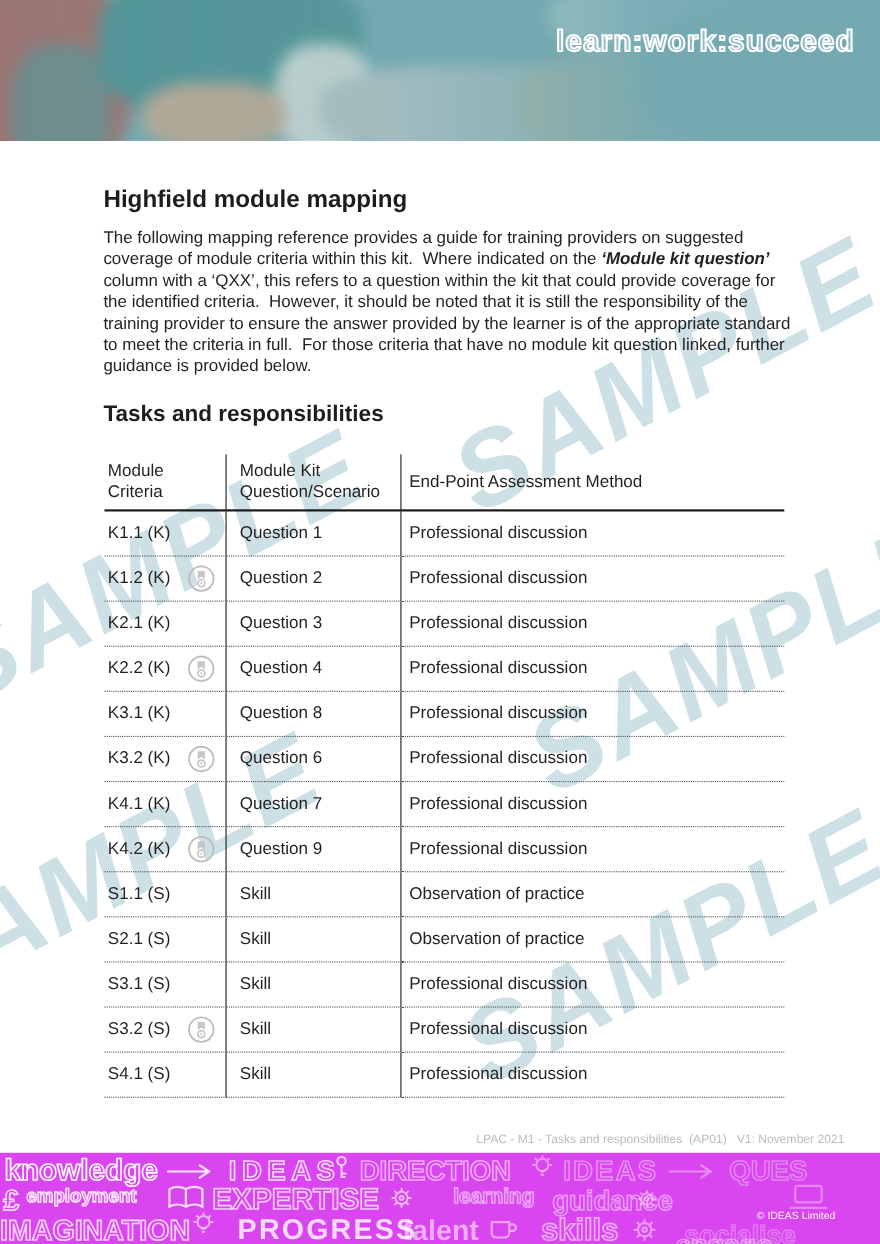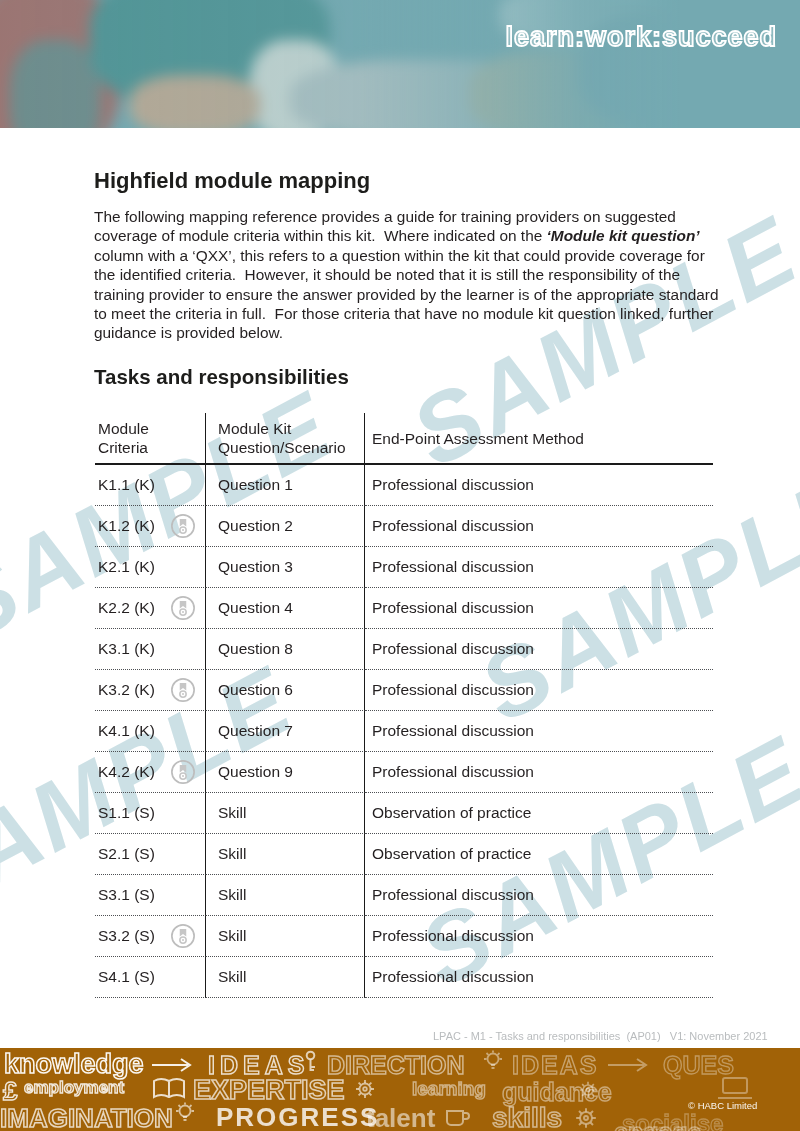--- a/index.html
+++ b/index.html
@@ -49,21 +49,21 @@
   .td{height:40px;display:flex;align-items:center;border-bottom:1px dotted #4d4f53;}
   .b-r{border-right:1.6px solid #1a1a1a;}
   .c1{padding-left:3px;gap:15px;}
   .c2{padding-left:12px;}
   .c3{padding-left:7px;}
   .medal{display:inline-flex;line-height:0;}
   
   .page-number{position:absolute;left:388px;top:1025px;font-size:14.5px;color:#1d1d1b;margin-top:30px;}
   .doc-ref{position:absolute;left:433px;top:1030px;font-size:11px;color:#b9bcbe;white-space:pre;}
   
-  .banner{position:absolute;left:0;top:1048px;width:800px;height:83px;background:#a16207;overflow:hidden;z-index:2;}
+  .banner{position:absolute;left:0;top:1048px;width:800px;height:83px;background:#d946ef;overflow:hidden;z-index:2;}
   .bw{position:absolute;font-weight:bold;white-space:nowrap;color:transparent;}
   .bw.fill{-webkit-text-stroke:0;}
   .bicon{position:absolute;line-height:0;}
   .copyright{position:absolute;left:688px;top:52px;font-size:9.5px;font-weight:normal;color:rgba(255,255,255,0.95);}
 </style>
 </head>
 <body>
 
 <div class="page">
 
@@ -346,16 +346,16 @@
     <span class="bicon" style="left:444px;top:59px;color:rgba(255,255,255,.5);"><svg width="28" height="20" viewBox="0 0 28 20" fill="none" stroke="currentColor" stroke-width="2">
           <path d="M3 4 H19 V14 a4 4 0 0 1 -4 4 H7 a4 4 0 0 1 -4 -4 Z M19 6 h3 a3 3 0 0 1 0 6 h-3"></path>
         </svg></span>
     <span class="bw" style="left:492px;top:54px;font-size:28px;-webkit-text-stroke:1.5px rgba(255,255,255,.55);">skills</span>
     <span class="bicon" style="left:574px;top:58px;color:rgba(255,255,255,.45);"><svg width="24" height="24" viewBox="0 0 22 22" fill="none" stroke="currentColor" stroke-width="1.8">
           <circle cx="11" cy="11" r="5.5"></circle>
           <circle cx="11" cy="11" r="1.8"></circle>
           <path d="M11 2 v3 M11 17 v3 M2 11 h3 M17 11 h3 M4.6 4.6 l2.1 2.1 M15.3 15.3 l2.1 2.1 M17.4 4.6 l-2.1 2.1 M6.7 15.3 l-2.1 2.1"></path>
         </svg></span>
     <span class="bw" style="left:622px;top:62px;font-size:24px;-webkit-text-stroke:1.3px rgba(255,255,255,.28);">socialise</span>
-    <span class="copyright">© HABC Limited</span>
+    <span class="copyright">© IDEAS Limited</span>
   </div>
 
 </div>
 
 </body></html>

